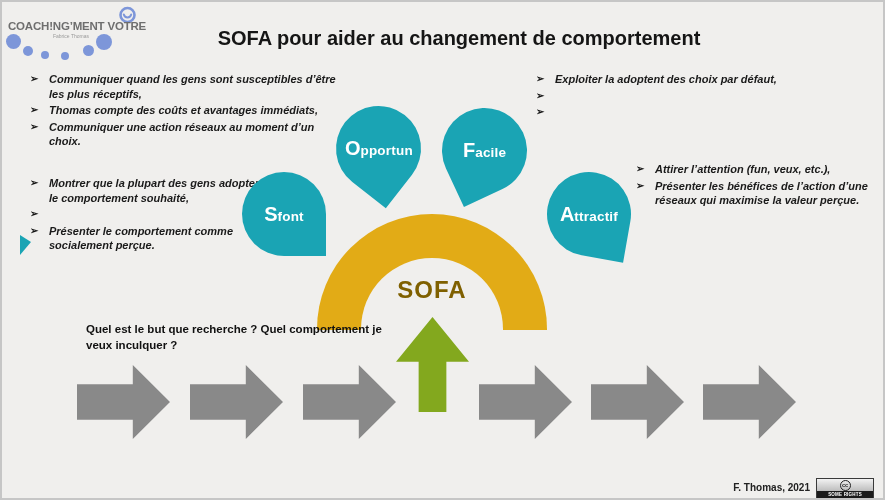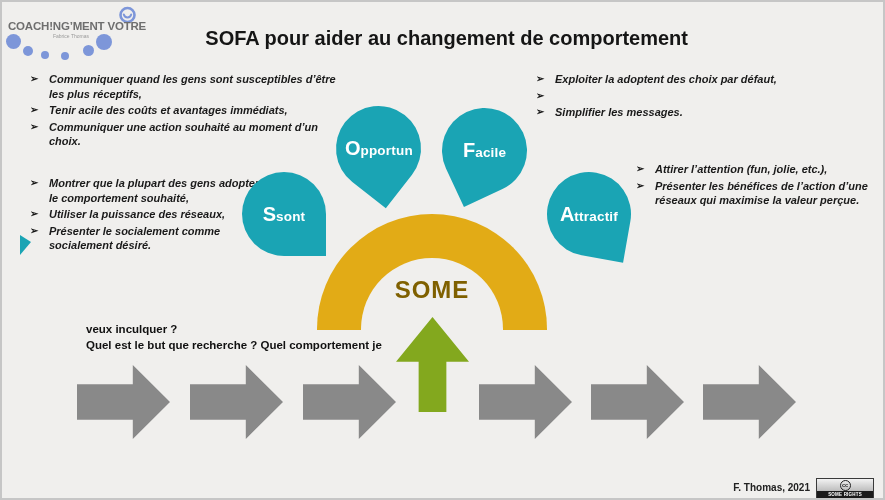--- a/index.html
+++ b/index.html
@@ -14,21 +14,21 @@
   .logo-sub{position:absolute;left:30px;top:27px;width:70px;text-align:center;font-size:5px;color:#9a9a9a;}
   .dot{position:absolute;border-radius:50%;background:#7D96D9;}
   .dot-a{left:0px;top:28px;width:15px;height:15px;}
   .dot-b{left:17px;top:40px;width:10px;height:10px;}
   .dot-c{left:35px;top:45px;width:8px;height:8px;}
   .dot-d{left:55px;top:46px;width:8px;height:8px;}
   .dot-e{left:77px;top:39px;width:11px;height:11px;}
   .dot-f{left:90px;top:28px;width:16px;height:16px;}
   .smiley{position:absolute;left:112px;top:0px;}
   
-  .title{position:absolute;left:166px;top:25px;width:520px;text-align:right;
+  .title{position:absolute;left:197px;top:25px;width:520px;text-align:center;
     font-size:20px;font-weight:bold;color:#151515;}
   
   .blist{position:absolute;margin:0;padding:0;list-style:none;
     font-style:italic;font-weight:600;font-size:11px;line-height:14.5px;color:#1a1a1a;}
   .blist li{display:flex;margin-bottom:2px;}
   .blist .marker{flex:0 0 13px;font-style:normal;font-size:10px;margin-right:6px;color:#111;}
   .bl-topleft{left:28px;top:70px;width:318px;}
   .bl-midleft{left:28px;top:174px;width:238px;}
   .bl-topright{left:534px;top:70px;width:330px;}
   .bl-midright{left:634px;top:160px;width:246px;}
@@ -96,91 +96,89 @@
 
   <div class="title">SOFA pour aider au changement de comportement</div>
 
   <ul class="blist bl-topleft">
     <li>
         <span class="marker">➢</span>
         <span>Communiquer quand les gens sont susceptibles d’être les plus réceptifs,</span>
       </li>
     <li>
         <span class="marker">➢</span>
-        <span>Tenir acile des coûts et avantages immédiats,</span>
+        <span>Thomas compte des coûts et avantages immédiats,</span>
       </li>
     <li>
         <span class="marker">➢</span>
-        <span>Communiquer une action souhaité au moment d’un choix.</span>
+        <span>Communiquer une action réseaux au moment d’un choix.</span>
       </li>
   </ul>
 
   <ul class="blist bl-midleft">
     <li>
         <span class="marker">➢</span>
         <span>Montrer que la plupart des gens adoptent le comportement souhaité,</span>
       </li>
     <li>
         <span class="marker">➢</span>
-        <span>Utiliser la puissance des réseaux,</span>
       </li>
     <li>
         <span class="marker">➢</span>
-        <span>Présenter le socialement comme socialement désiré.</span>
+        <span>Présenter le comportement comme socialement perçue.</span>
       </li>
   </ul>
 
   <ul class="blist bl-topright">
     <li>
         <span class="marker">➢</span>
         <span>Exploiter la adoptent des choix par défaut,</span>
       </li>
     <li>
         <span class="marker">➢</span>
       </li>
     <li>
         <span class="marker">➢</span>
-        <span>Simplifier les messages.</span>
       </li>
   </ul>
 
   <ul class="blist bl-midright">
     <li>
         <span class="marker">➢</span>
-        <span>Attirer l’attention (fun, jolie, etc.),</span>
+        <span>Attirer l’attention (fun, veux, etc.),</span>
       </li>
     <li>
         <span class="marker">➢</span>
         <span>Présenter les bénéfices de l’action d’une réseaux qui maximise la valeur perçue.</span>
       </li>
   </ul>
 
   <div class="teal-frag"></div>
 
   <div class="bubble b-social">
-    <span class="lbl"><span class="init">S</span><span class="rest">sont</span></span>
+    <span class="lbl"><span class="init">S</span><span class="rest">font</span></span>
   </div>
   <div class="bubble b-opportun">
     <span class="lbl"><span class="init">O</span><span class="rest">pportun</span></span>
   </div>
   <div class="bubble b-facile">
     <span class="lbl"><span class="init">F</span><span class="rest">acile</span></span>
   </div>
   <div class="bubble b-attractif">
     <span class="lbl"><span class="init">A</span><span class="rest">ttractif</span></span>
   </div>
 
   <div class="arch"></div>
-  <div class="sofa-label">SOME</div>
+  <div class="sofa-label">SOFA</div>
 
   <div class="green-arrow"></div>
 
   <div class="questions">
+    <div>Quel est le but que recherche ? Quel comportement je</div>
     <div>veux inculquer ?</div>
-    <div>Quel est le but que recherche ? Quel comportement je</div>
   </div>
 
   <div class="garrow ga1"></div>
   <div class="garrow ga2"></div>
   <div class="garrow ga3"></div>
   <div class="garrow ga4"></div>
   <div class="garrow ga5"></div>
   <div class="garrow ga6"></div>
 
   <div class="credit">F. Thomas, 2021</div>

